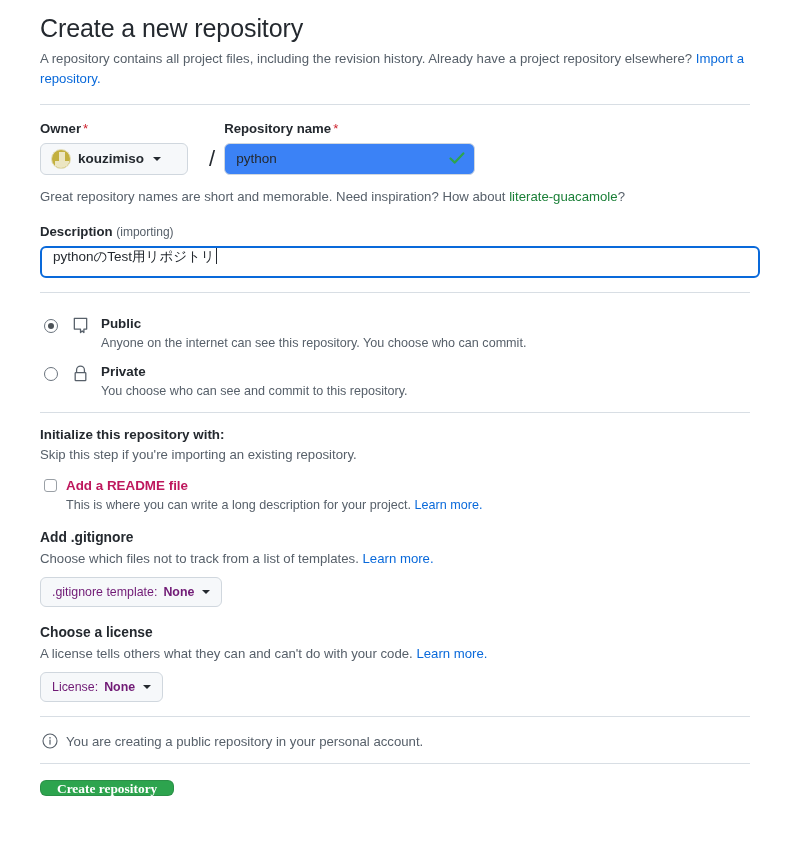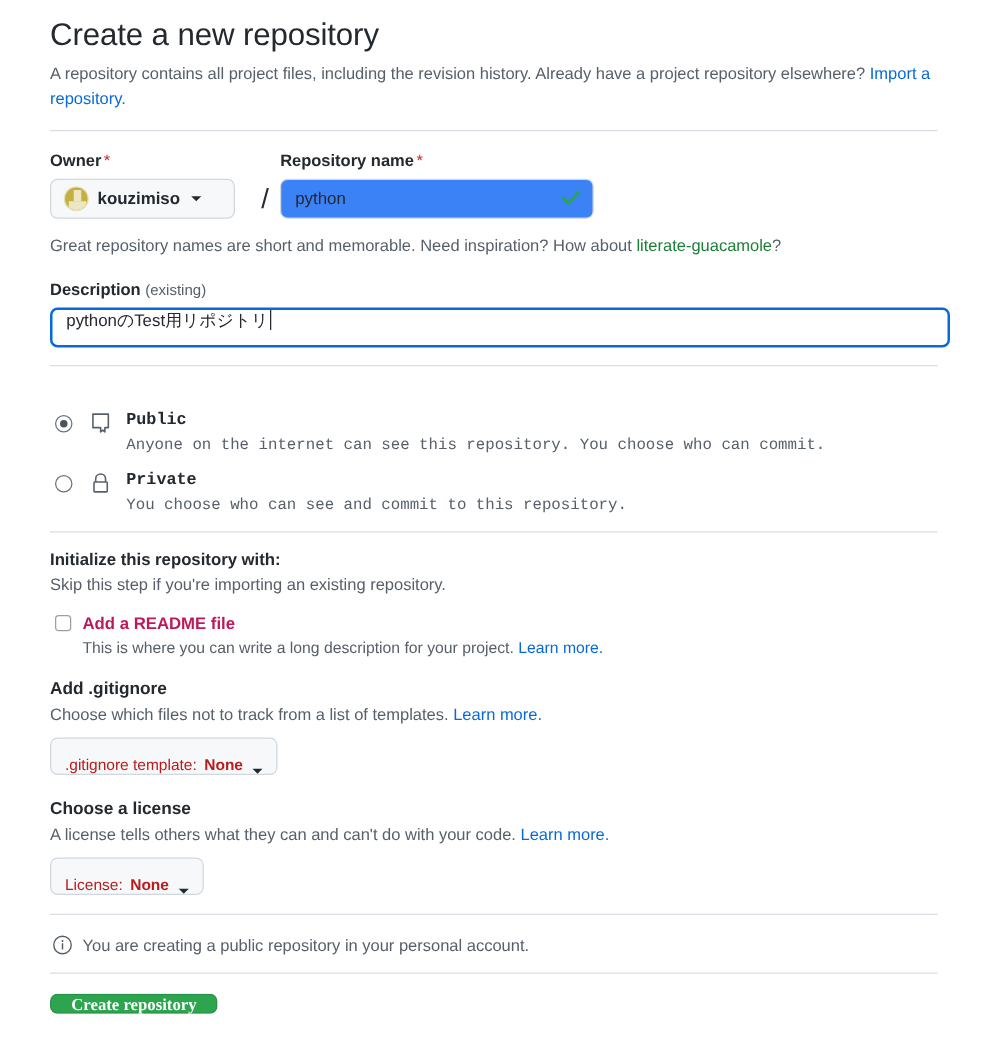--- a/index.html
+++ b/index.html
@@ -140,21 +140,21 @@
     display: flex; align-items: flex-start;
   }
   .caret-bar {
     display: inline-block;
     width: 1px; height: 16px;
     background: #24292f;
     margin-left: 1px;
   }
 
   
-  .vis-group { margin-top: 36px; font-family: Liberation Mono, monospace; }
+  .vis-group { margin-top: 23px; }
   .vis-row { display: flex; align-items: flex-start; margin-bottom: 14px; }
   .radio {
     width: 14px; height: 14px;
     border-radius: 50%;
     border: 1px solid #6a737d;
     background: #fff;
     margin: 3px 14px 0 4px;
     flex: 0 0 auto;
     position: relative;
     cursor: pointer;
@@ -187,28 +187,28 @@
     flex: 0 0 auto;
     cursor: pointer;
   }
   .check-label { font-size: 13.4px; font-weight: bold; color: #be185d; }
   .check-desc { font-size: 12.6px; color: #57606a; margin: 5px 0 0 26px; }
 
   .sec-head { font-size: 13.8px; font-weight: bold; color: #24292f; margin-top: 18px; }
   .sec-help { font-size: 13.2px; color: #57606a; margin-top: 6px; }
 
   .select-btn {
-    display: inline-flex; align-items: flex-end; gap: 6px;
+    display: inline-flex; align-items: center; gap: 6px;
     height: 30px;
     padding: 0 11px;
     border: 1px solid #d0d7de;
     border-radius: 6px;
     background: #f6f8fa;
     font-size: 12.4px;
-    color: #b91c1c;
+    color: #701a75;
     margin-top: 11px;
     cursor: pointer;
   }
   .select-btn b { font-weight: bold; }
 
   
   .info-row {
     display: flex; align-items: center; gap: 8px;
     margin: 16px 0 0 2px;
     font-size: 13.2px;
@@ -274,21 +274,21 @@
   </div>
 
   <p class="hint">
     <span>Great repository names are short and memorable. Need inspiration? How about </span><a class="link-green" href="#">literate-guacamole</a><span>?</span>
   </p>
 
   
   <div class="desc-block">
     <span class="field-label">
       <span>Description</span>
-      <span class="optional">(existing)</span>
+      <span class="optional">(importing)</span>
     </span>
     <div class="desc-fake">
       <span>pythonのTest用リポジトリ</span>
         <span class="caret-bar"></span>
     </div>
   </div>
 
   <hr class="divider">
 
   

